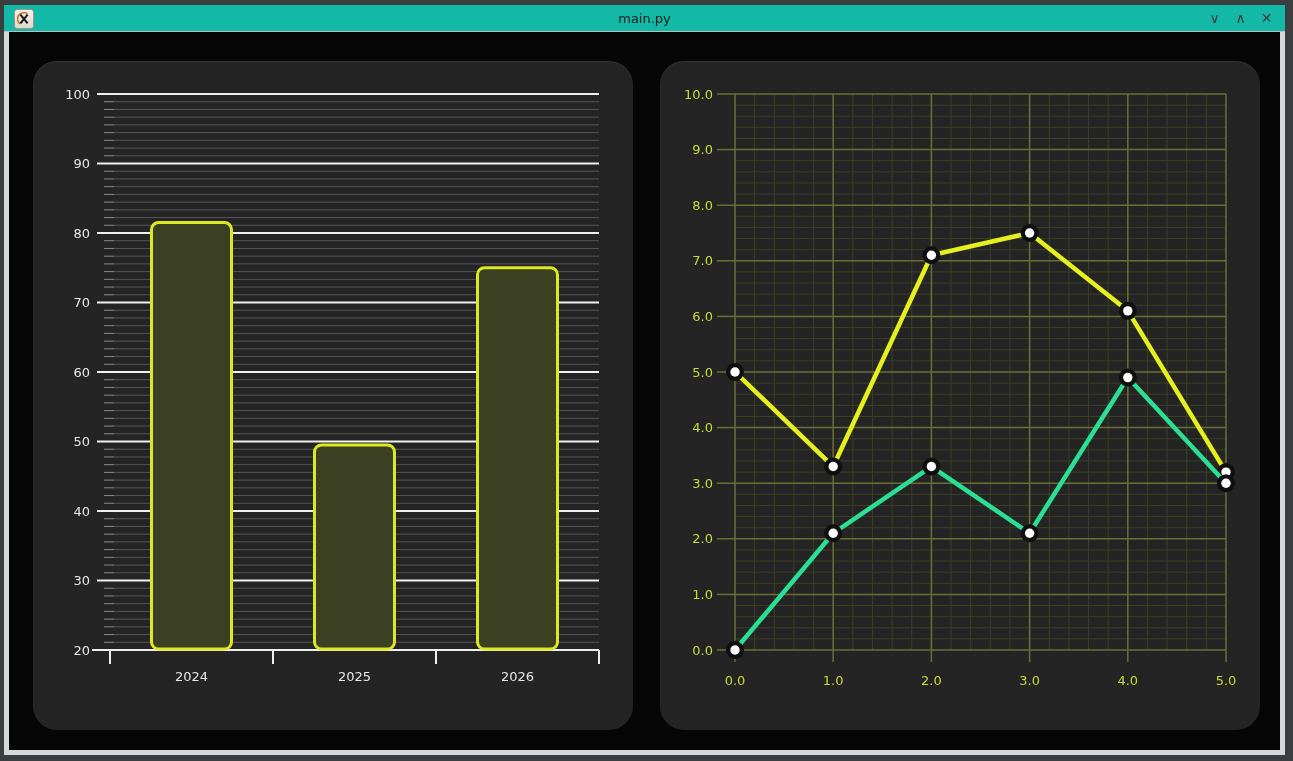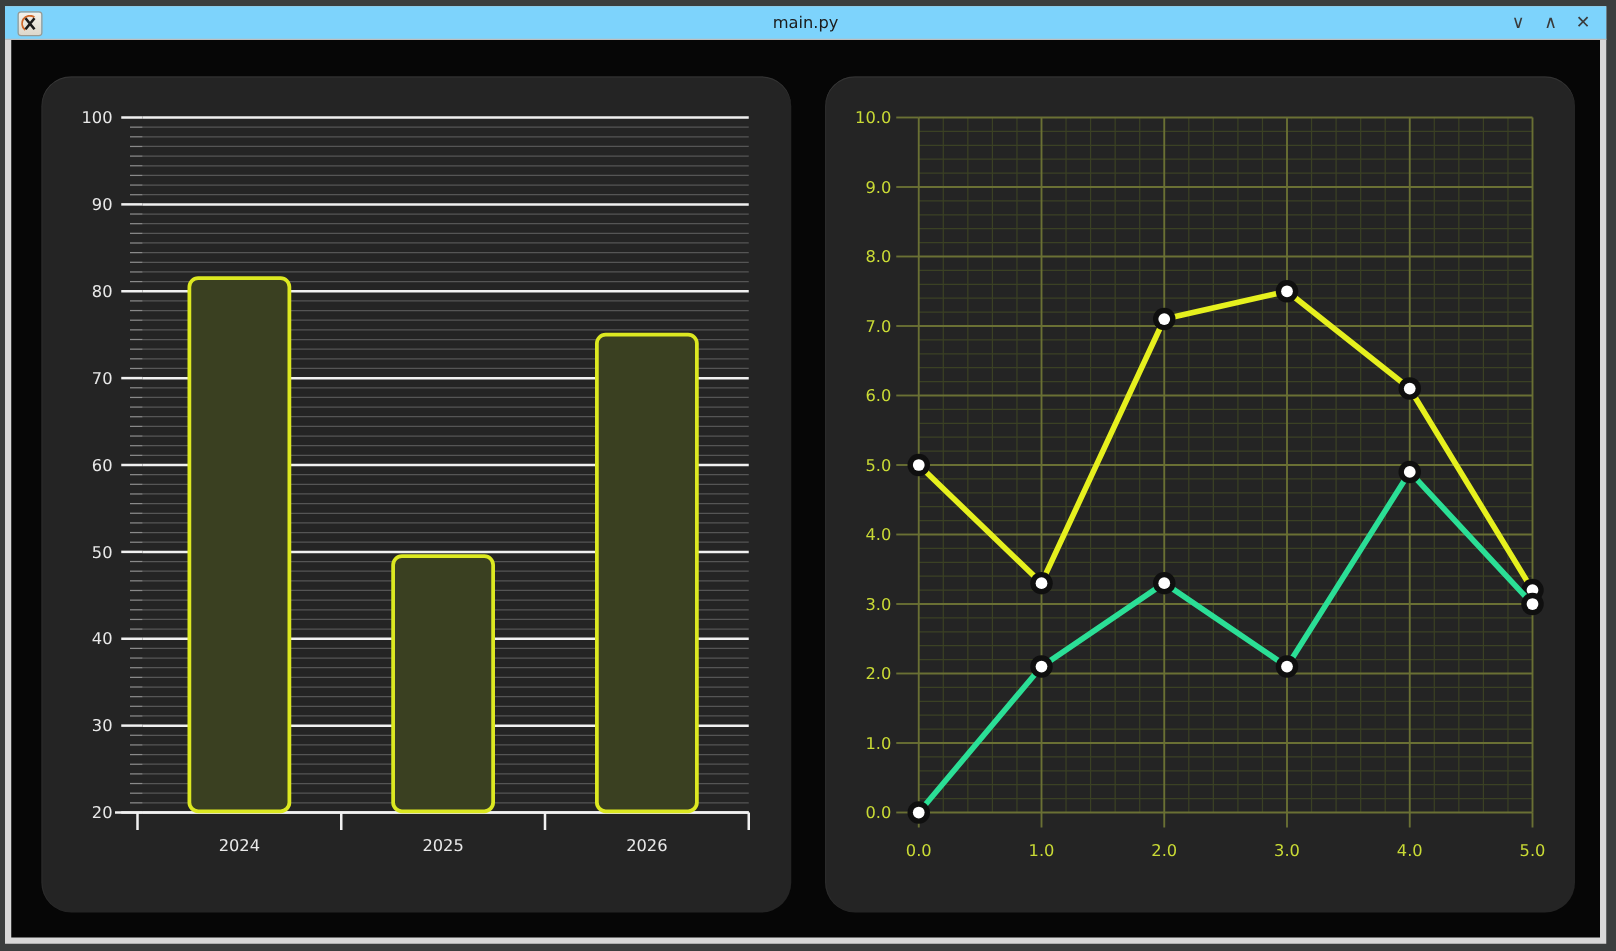--- a/index.html
+++ b/index.html
@@ -7,21 +7,21 @@
     width:1293px;height:761px;position:relative;overflow:hidden;
     background:#3b3e3e;
     font-family:"DejaVu Sans", "Liberation Sans", sans-serif;
   }
   .window-inner{
     position:absolute;left:4px;top:5px;right:8px;bottom:6px;
     background:#d8d8d8;
   }
   .titlebar{
     position:absolute;left:0;top:0;right:0;height:26px;
-    background:#7dd3fc;border-bottom:1px solid #bdbdbd;
+    background:#14b8a6;border-bottom:1px solid #bdbdbd;
   }
   .titlebar-icon{
     position:absolute;left:10px;top:4px;width:18px;height:18px;
     background:linear-gradient(180deg,#f4f1ea,#ddd8cc);
     border:1px solid #9a9a92;border-radius:3px;
     display:flex;align-items:center;justify-content:center;
   }
   .window-title{
     position:absolute;left:0;right:0;top:0;height:26px;
     display:flex;align-items:center;justify-content:center;

